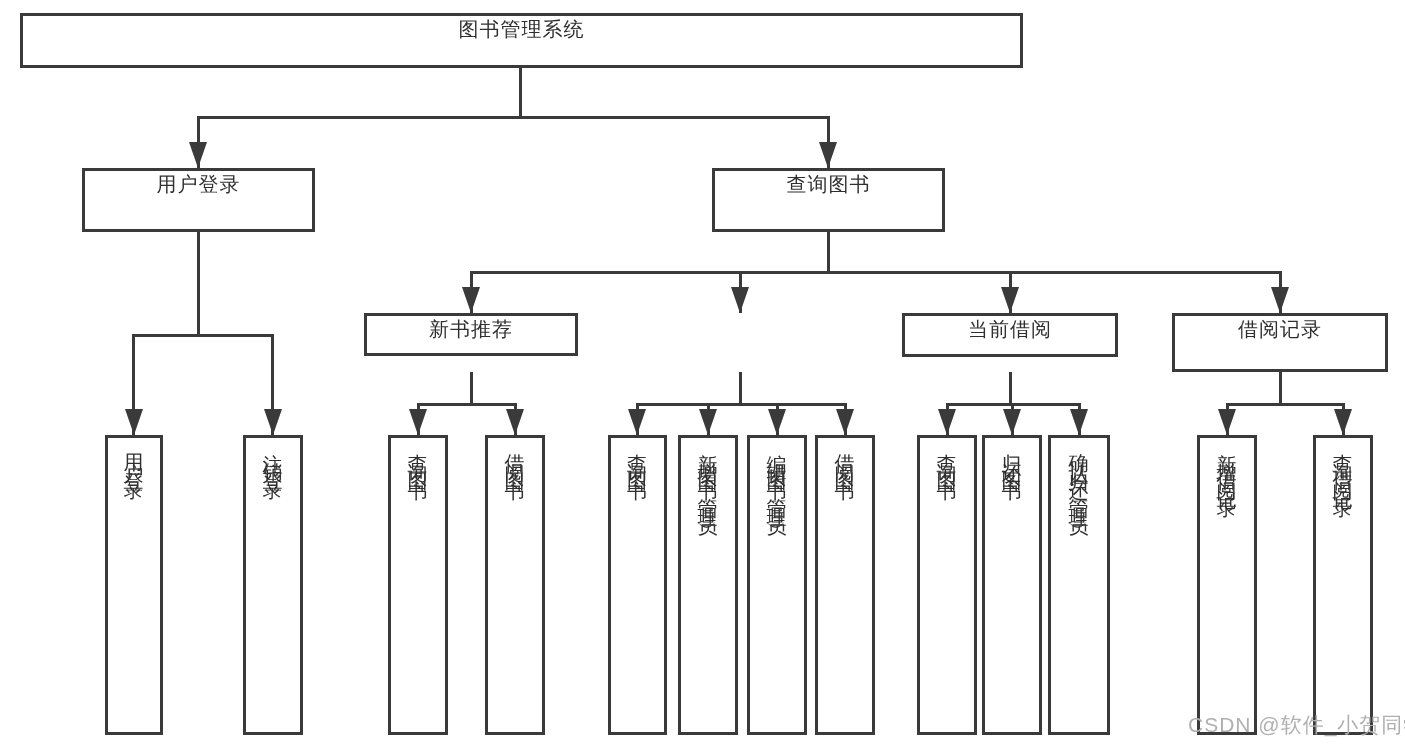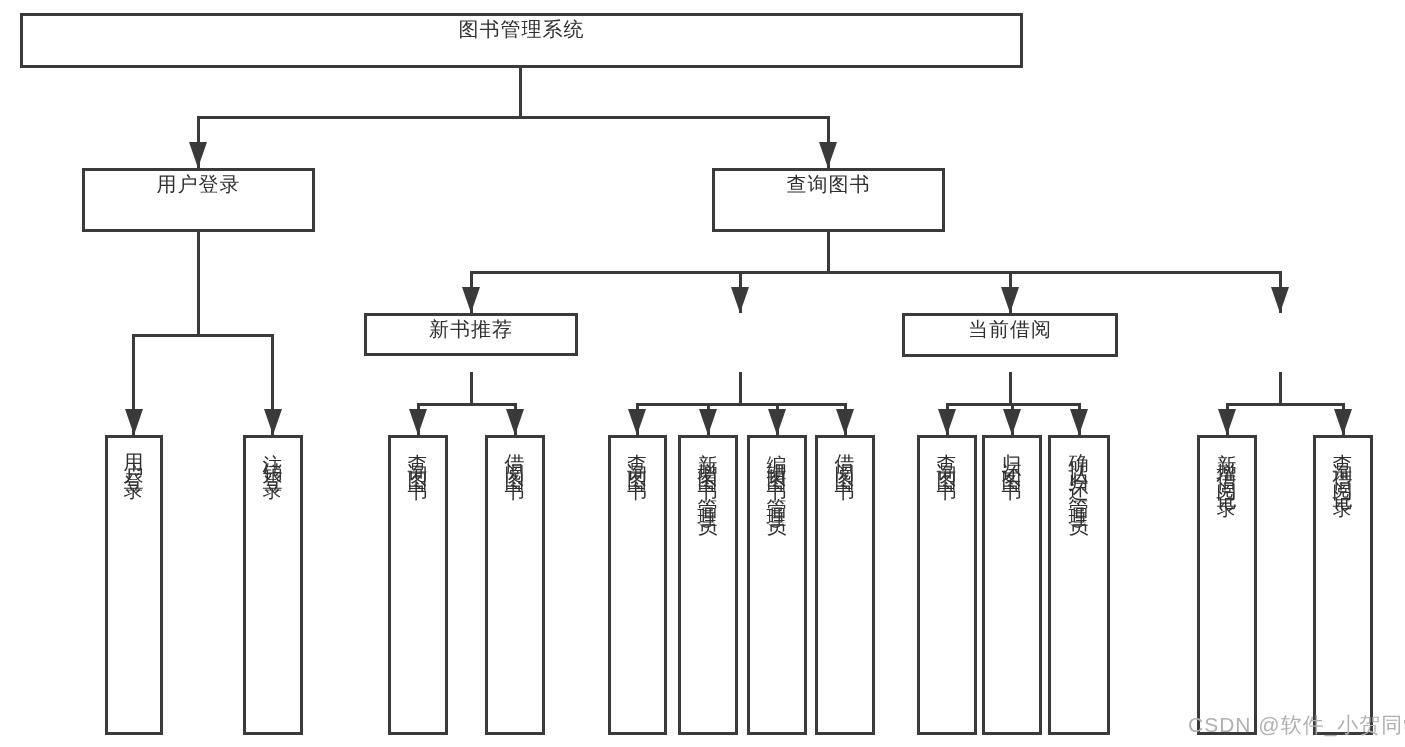--- a/index.html
+++ b/index.html
@@ -67,20 +67,23 @@
   <div class="arrow" style="left:462px;top:287px"></div>
   <div class="arrow" style="left:731px;top:287px"></div>
   <div class="arrow" style="left:1001px;top:287px"></div>
   <div class="arrow" style="left:1271px;top:287px"></div>
 
   <div class="box" style="left:364px;top:313px;width:214px;height:43px">
     <span>新书推荐</span>
   </div>
   <div class="box" style="left:902px;top:313px;width:216px;height:44px">
     <span>当前借阅</span>
+  </div>
+  <div class="box" style="left:1172px;top:313px;width:216px;height:59px">
+    <span>借阅记录</span>
   </div>
 
   <div class="vline" style="left:470px;top:372px;height:33px"></div>
   <div class="hline" style="left:417px;top:403px;width:100px"></div>
   <div class="vline" style="left:417px;top:403px;height:32px"></div>
   <div class="vline" style="left:514px;top:403px;height:32px"></div>
   <div class="arrow" style="left:409px;top:409px"></div>
   <div class="arrow" style="left:506px;top:409px"></div>
 
   <div class="vline" style="left:739px;top:372px;height:33px"></div>

